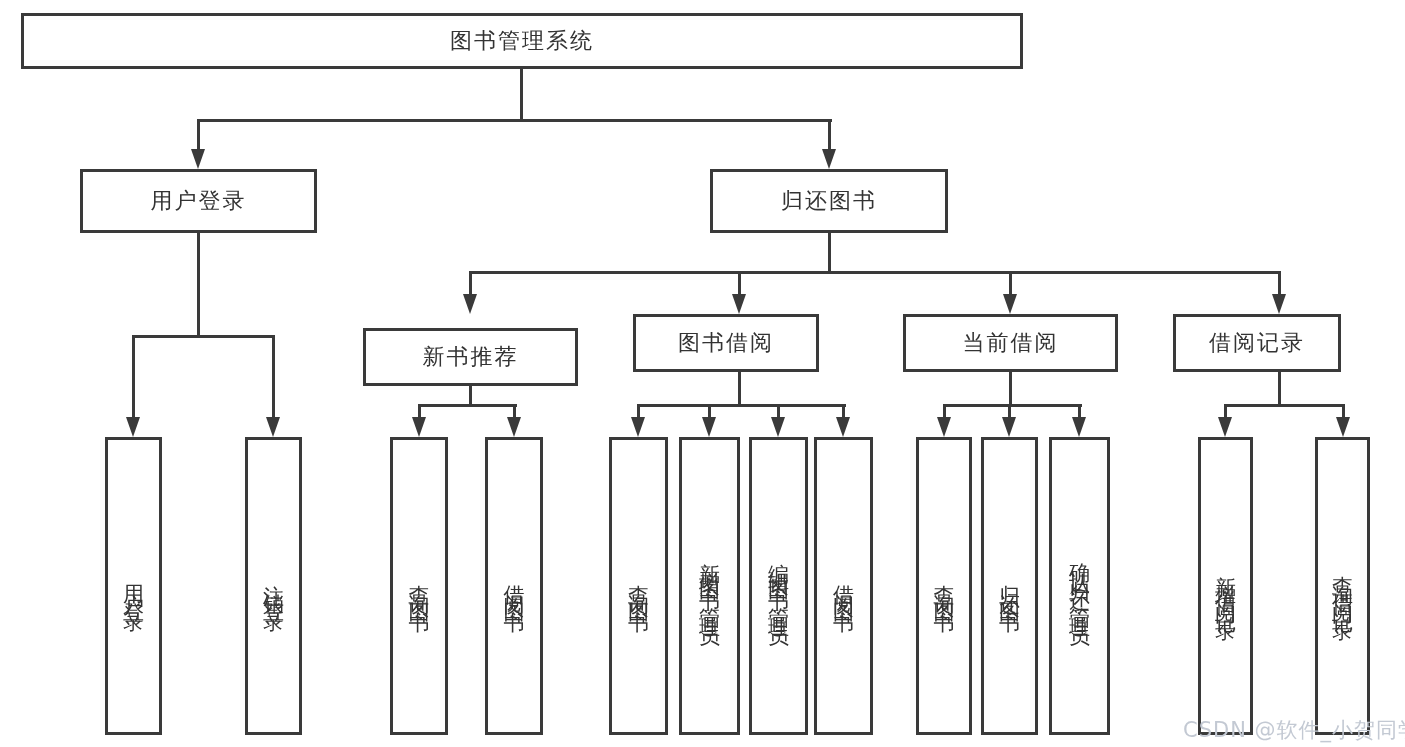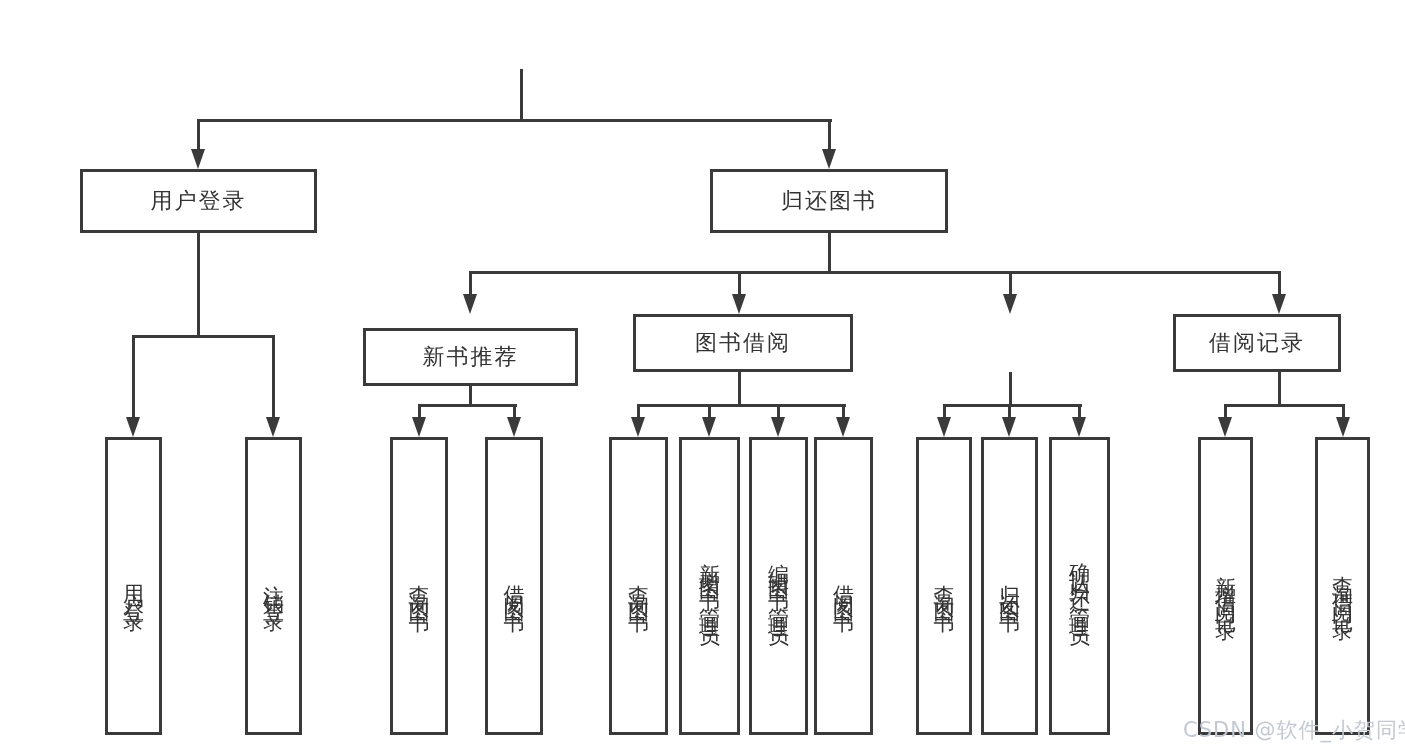--- a/index.html
+++ b/index.html
@@ -31,20 +31,21 @@
   .watermark {
     position:absolute; left:1183px; top:716px; font-size:21px;
     color:#c3c9d3; letter-spacing:1px; z-index:3; white-space:nowrap;
   }
 </style>
 </head>
 <body>
 
 <div id="canvas">
 
+  <div class="box" style="left:21px; top:13px; width:1002px; height:56px;">图书管理系统</div>
 
   <div class="vline" style="left:520px; top:69px; height:51px;"></div>
   <div class="hline" style="left:197px; top:119px; width:635px;"></div>
   <div class="vline" style="left:197px; top:119px; height:31px;"></div>
   <div class="vline" style="left:828px; top:119px; height:31px;"></div>
   <div class="arrow" style="left:191px; top:149px;"></div>
   <div class="arrow" style="left:822px; top:149px;"></div>
 
   <div class="box" style="left:80px; top:169px; width:237px; height:64px;">用户登录</div>
   <div class="box" style="left:710px; top:169px; width:238px; height:64px;">归还图书</div>
@@ -61,21 +62,22 @@
   <div class="vline" style="left:469px;  top:271px; height:23px;"></div>
   <div class="vline" style="left:738px;  top:271px; height:23px;"></div>
   <div class="vline" style="left:1009px; top:271px; height:23px;"></div>
   <div class="vline" style="left:1278px; top:271px; height:23px;"></div>
   <div class="arrow" style="left:463px;  top:294px;"></div>
   <div class="arrow" style="left:732px;  top:294px;"></div>
   <div class="arrow" style="left:1003px; top:294px;"></div>
   <div class="arrow" style="left:1272px; top:294px;"></div>
 
   <div class="box" style="left:363px;  top:328px; width:215px; height:58px;">新书推荐</div>
-  <div class="box" style="left:633px;  top:314px; width:220px; height:58px;">图书借阅</div>
+  <div class="box" style="left:633px;  top:314px; width:186px; height:58px;">图书借阅</div>
+  <div class="box" style="left:903px;  top:314px; width:215px; height:58px;">当前借阅</div>
   <div class="box" style="left:1173px; top:314px; width:168px; height:58px;">借阅记录</div>
 
   <div class="vline" style="left:469px; top:372px; height:33px;"></div>
   <div class="hline" style="left:418px; top:404px; width:99px;"></div>
   <div class="vline" style="left:418px; top:404px; height:13px;"></div>
   <div class="vline" style="left:513px; top:404px; height:13px;"></div>
   <div class="arrow" style="left:412px; top:417px;"></div>
   <div class="arrow" style="left:507px; top:417px;"></div>
 
   <div class="vline" style="left:738px; top:372px; height:33px;"></div>

